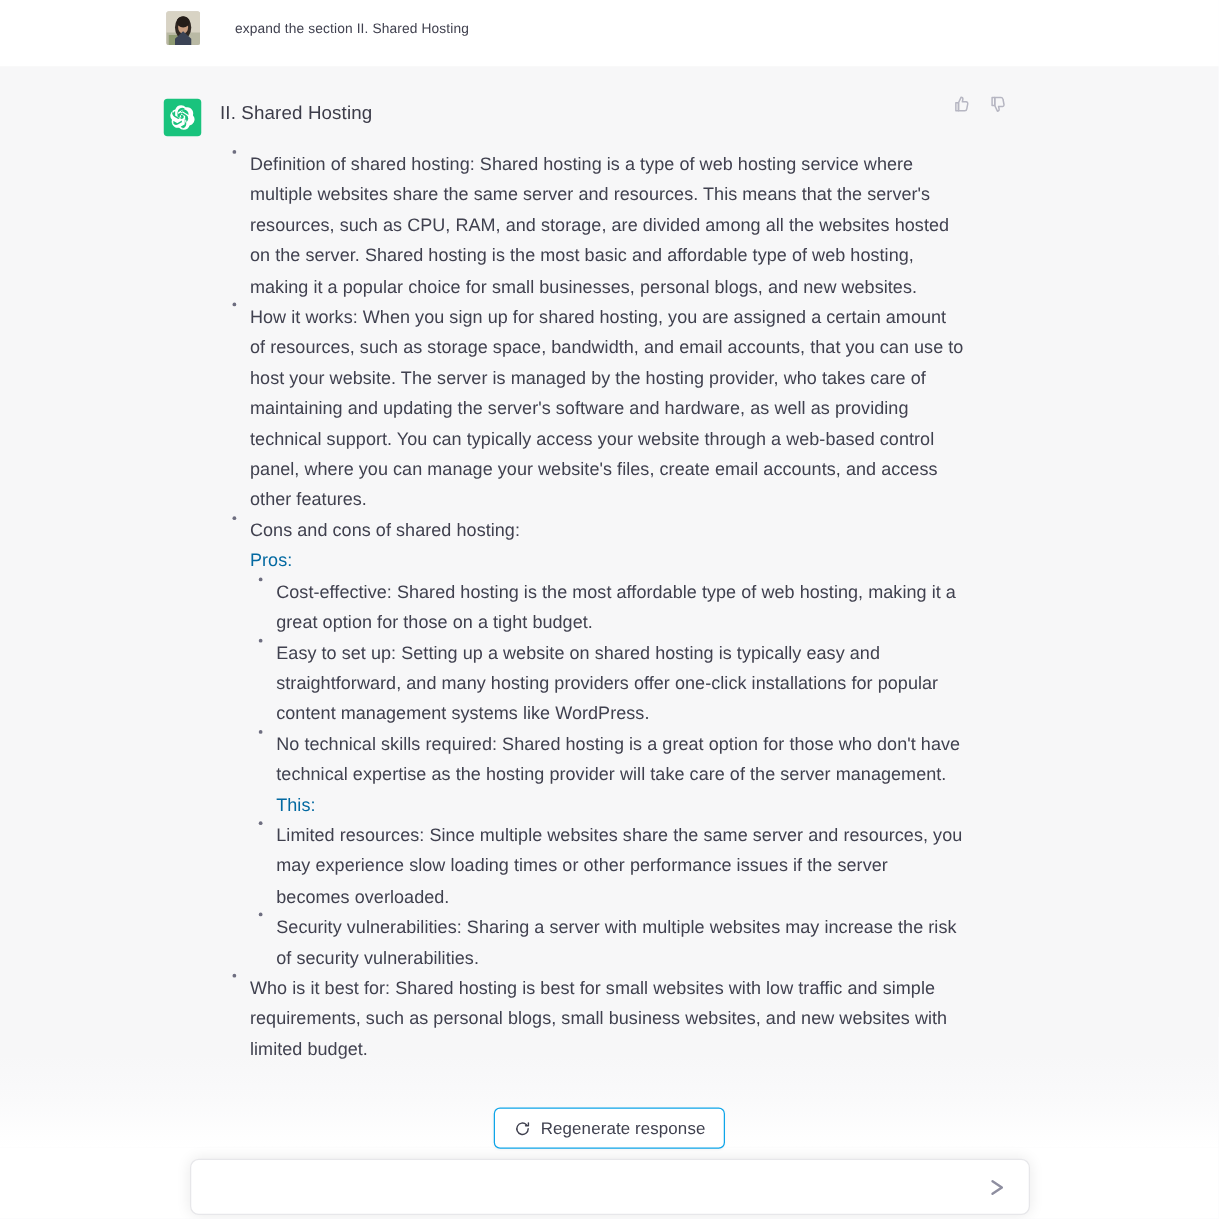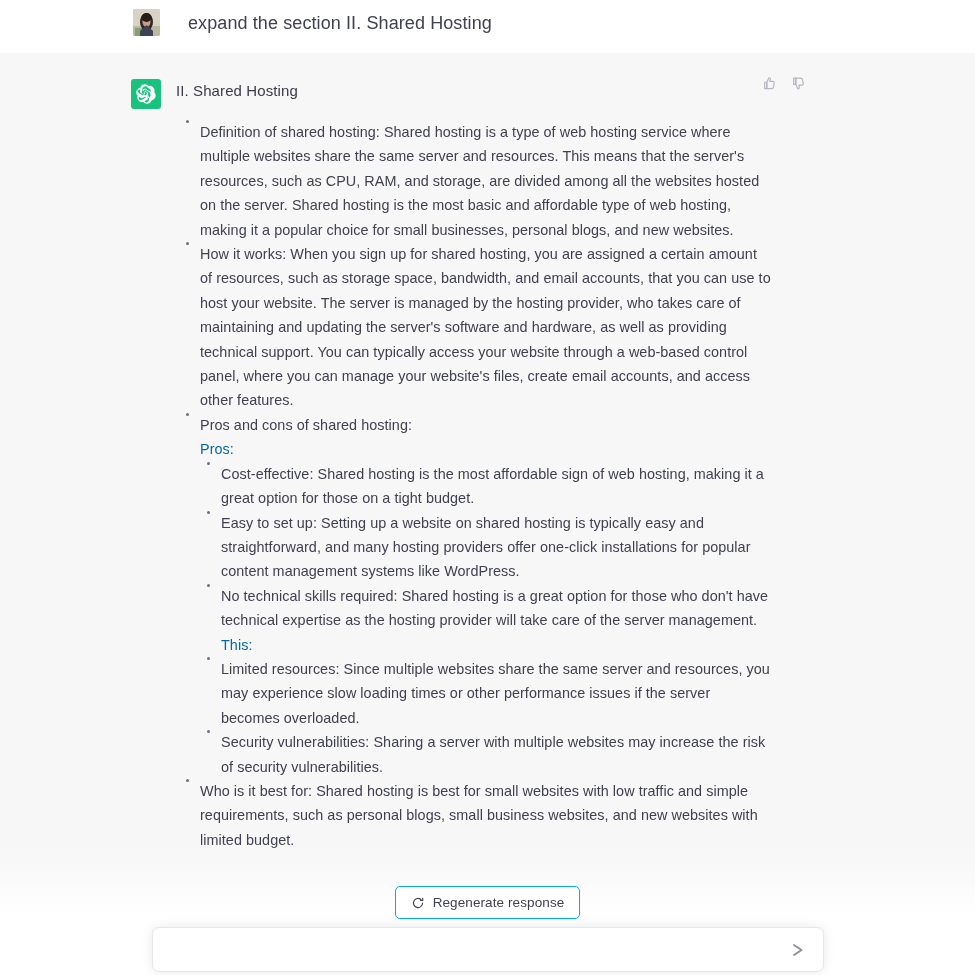--- a/index.html
+++ b/index.html
@@ -36,21 +36,21 @@
     border-radius: 2px;
     overflow: hidden;
     flex: 0 0 auto;
     background: #cfc9bb;
     position: relative;
   }
   .avatar svg { display: block; width: 100%; height: 100%; }
 
   .user-text {
     margin-left: 28px;
-    font-size: 18px;
+    font-size: 11px;
     line-height: 24px;
     color: #40414f;
     padding-top: 2px;
     letter-spacing: .1px;
   }
 
   
   .assistant-row {
     background: #f7f7f8;
     width: 100%;
@@ -293,24 +293,24 @@
         <path fill="#ffffff" d="M37.532 16.87a9.963 9.963 0 0 0-.856-8.184 10.078 10.078 0 0 0-10.855-4.835A9.964 9.964 0 0 0 18.306.5a10.079 10.079 0 0 0-9.614 6.977 9.967 9.967 0 0 0-6.664 4.834 10.08 10.08 0 0 0 1.24 11.817 9.965 9.965 0 0 0 .856 8.185 10.079 10.079 0 0 0 10.855 4.835 9.965 9.965 0 0 0 7.516 3.35 10.078 10.078 0 0 0 9.617-6.981 9.967 9.967 0 0 0 6.663-4.834 10.079 10.079 0 0 0-1.243-11.813ZM22.498 37.886a7.474 7.474 0 0 1-4.799-1.735c.06-.33.144-.66.25-.98l5.74-3.314a.94.94 0 0 0 .47-.82v-8.09l2.424 1.4c.03.013.047.038.05.07v6.695c-.006 4.123-3.35 7.468-7.473 7.474l3.338-.7Zm-16.07-6.86a7.473 7.473 0 0 1-.893-5.023c.06.036.162.099.236.141l5.74 3.314a.924.924 0 0 0 .94 0l7.01-4.046v2.8a.086.086 0 0 1-.036.072l-5.803 3.35a7.482 7.482 0 0 1-10.21-2.733l3.016 2.125ZM4.917 13.28a7.474 7.474 0 0 1 3.902-3.286c0 .068-.4.188-.4.271v6.63a.93.93 0 0 0 .468.81l7.01 4.045-2.424 1.4a.08.08 0 0 1-.08 0l-5.803-3.35a7.482 7.482 0 0 1-3.073-10.21l0 3.69Zm19.946 4.64-7.01-4.047 2.424-1.4a.08.08 0 0 1 .08 0l5.803 3.35a7.48 7.48 0 0 1-1.154 13.49v-6.63a.935.935 0 0 0-.143-.763Zm2.412-3.63a10.32 10.32 0 0 0-.236-.141l-5.74-3.314a.93.93 0 0 0-.94 0l-7.01 4.046v-2.8a.08.08 0 0 1 .036-.072l5.803-3.348a7.474 7.474 0 0 1 11.09 7.742l-3.003-2.113ZM14.75 20.44l-2.425-1.4a.08.08 0 0 1-.048-.07v-6.695a7.474 7.474 0 0 1 12.256-5.74c-.6.033-.164.092-.234.135l-5.74 3.314a.934.934 0 0 0-.47.82l-.004 8.087.665 1.549Zm1.317-2.838 3.122-1.805 3.124 1.803v3.61l-3.116 1.802-3.124-1.803-.006-3.607Z"></path>
       </svg>
     </div>
 
     <div class="msg-body">
       <div class="msg-heading">II. Shared Hosting</div>
       <div id="list-root">
           <ul class="lvl1">
             <li><span class="bullet"></span><span>Definition of shared hosting: Shared hosting is a type of web hosting service where multiple websites share the same server and resources. This means that the server's resources, such as CPU, RAM, and storage, are divided among all the websites hosted on the server. Shared hosting is the most basic and affordable type of web hosting, making it a popular choice for small businesses, personal blogs, and new websites.</span></li>
             <li><span class="bullet"></span><span>How it works: When you sign up for shared hosting, you are assigned a certain amount of resources, such as storage space, bandwidth, and email accounts, that you can use to host your website. The server is managed by the hosting provider, who takes care of maintaining and updating the server's software and hardware, as well as providing technical support. You can typically access your website through a web-based control panel, where you can manage your website's files, create email accounts, and access other features.</span></li>
-            <li><span class="bullet"></span><span>Pros and cons of shared hosting:</span></li>
+            <li><span class="bullet"></span><span>Cons and cons of shared hosting:</span></li>
             <div class="plain-line">Pros:</div>
             <ul class="lvl2">
-              <li><span class="bullet"></span><span>Cost-effective: Shared hosting is the most affordable sign of web hosting, making it a great option for those on a tight budget.</span></li>
+              <li><span class="bullet"></span><span>Cost-effective: Shared hosting is the most affordable type of web hosting, making it a great option for those on a tight budget.</span></li>
               <li><span class="bullet"></span><span>Easy to set up: Setting up a website on shared hosting is typically easy and straightforward, and many hosting providers offer one-click installations for popular content management systems like WordPress.</span></li>
               <li><span class="bullet"></span><span>No technical skills required: Shared hosting is a great option for those who don't have technical expertise as the hosting provider will take care of the server management.</span></li>
               <div class="plain-line">This:</div>
               <li><span class="bullet"></span><span>Limited resources: Since multiple websites share the same server and resources, you may experience slow loading times or other performance issues if the server becomes overloaded.</span></li>
               <li><span class="bullet"></span><span>Security vulnerabilities: Sharing a server with multiple websites may increase the risk of security vulnerabilities.</span></li>
             </ul>
             <li><span class="bullet"></span><span>Who is it best for: Shared hosting is best for small websites with low traffic and simple requirements, such as personal blogs, small business websites, and new websites with limited budget.</span></li>
           </ul>
         </div>
     </div>

